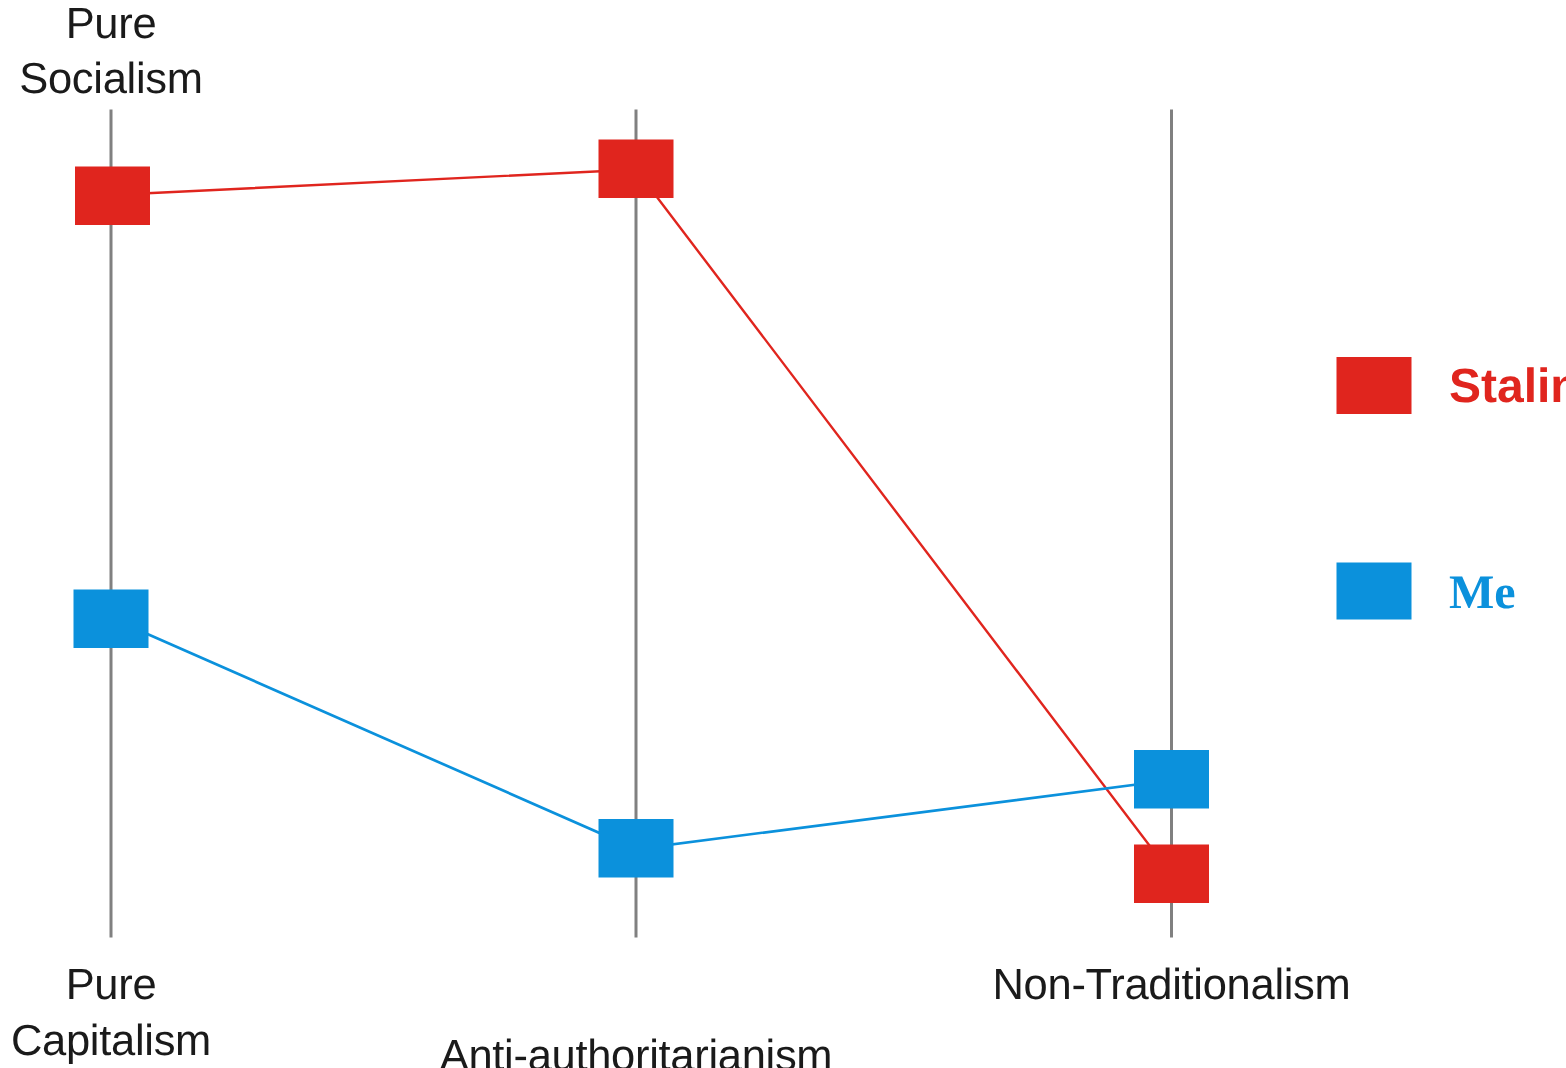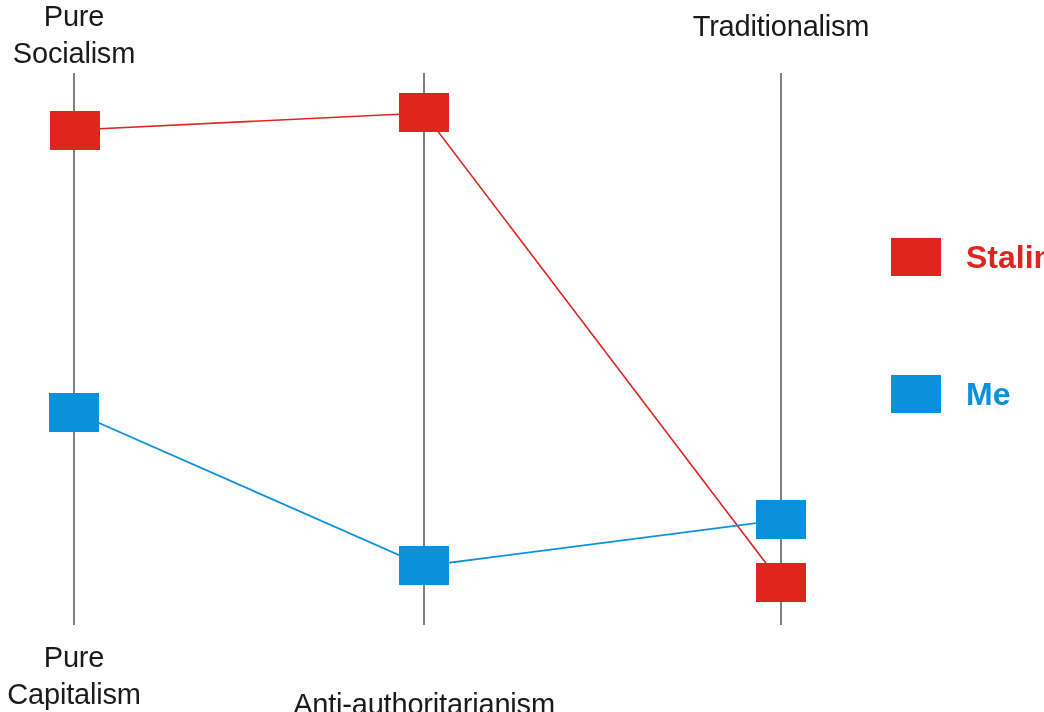--- a/index.html
+++ b/index.html
@@ -67,38 +67,38 @@
   .legend-swatch.stalin { background: #e0251e; }
   .legend-swatch.me { background: #0b91dc; }
   .legend-text {
     margin-left: 25px;
     font-size: 32px;
     font-weight: bold;
     line-height: 1;
     white-space: nowrap;
   }
   .legend-text.stalin { color: #e0251e; }
-  .legend-text.me { color: #0b91dc; }
+  .legend-text.me { color: #0b91dc; font-family: Liberation Serif, serif; }
 </style>
 </head>
 <body>
 
 <div id="chart-root">
 
   <div class="axis-line" style="left: 73px; top: 73px; height: 552px; background: rgb(128, 128, 128);"></div>
   <div class="axis-line" style="left: 423px; top: 73px; height: 552px; background: rgb(128, 128, 128);"></div>
   <div class="axis-line" style="left: 780px; top: 73px; height: 552px; background: rgb(128, 128, 128);"></div>
 
   <div class="axis-label top" style="left:-26px; top:-2px; width:200px;">Pure
 Socialism</div>
-  <div class="axis-label top" style="left:641px; top:8px; width:280px;">Traditionalism</div>
 
   <div class="axis-label bottom" style="left:-26px; top:639px; width:200px;">Pure
 Capitalism</div>
   <div class="axis-label bottom" style="left:274px; top:639px; width:300px;margin-top:47px;">Anti-authoritarianism</div>
+  <div class="axis-label bottom" style="left:641px; top:639px; width:280px;">Non-Traditionalism</div>
 
   <svg class="link-svg" viewBox="0 0 1044 712" xmlns="http://www.w3.org/2000/svg">
     <polyline points="74,130 424,113 781,583" fill="none" stroke="#e0251e" stroke-width="1.6"></polyline>
     <polyline points="74,412 424,566 781,520" fill="none" stroke="#0b91dc" stroke-width="1.8"></polyline>
   </svg>
 
   <div class="marker stalin" style="left: 50px; top: 111px; background: rgb(224, 37, 30);"></div>
   <div class="marker stalin" style="left: 399px; top: 93px; background: rgb(224, 37, 30);"></div>
   <div class="marker stalin" style="left: 756px; top: 563px; background: rgb(224, 37, 30);"></div>
 

